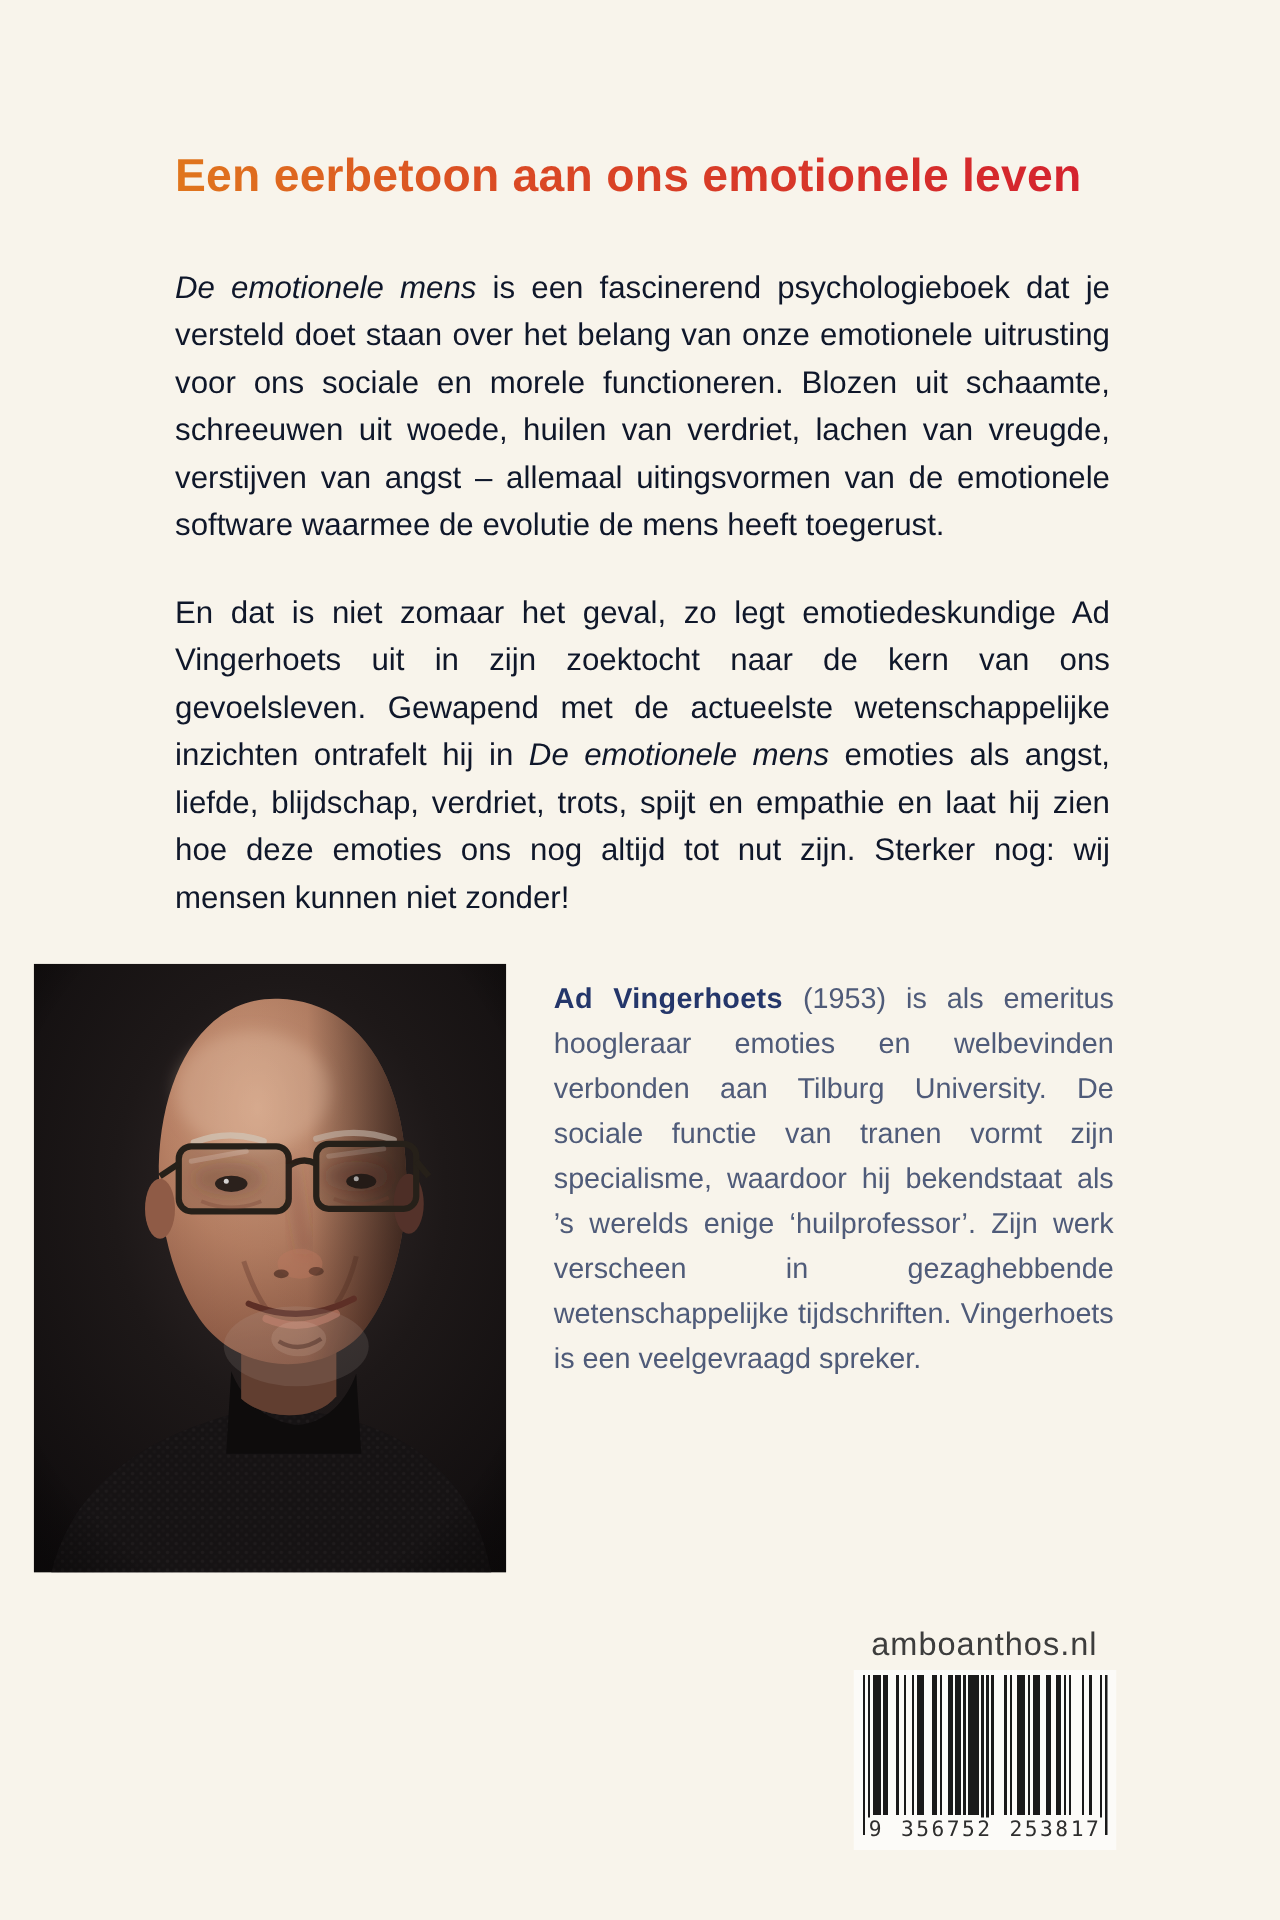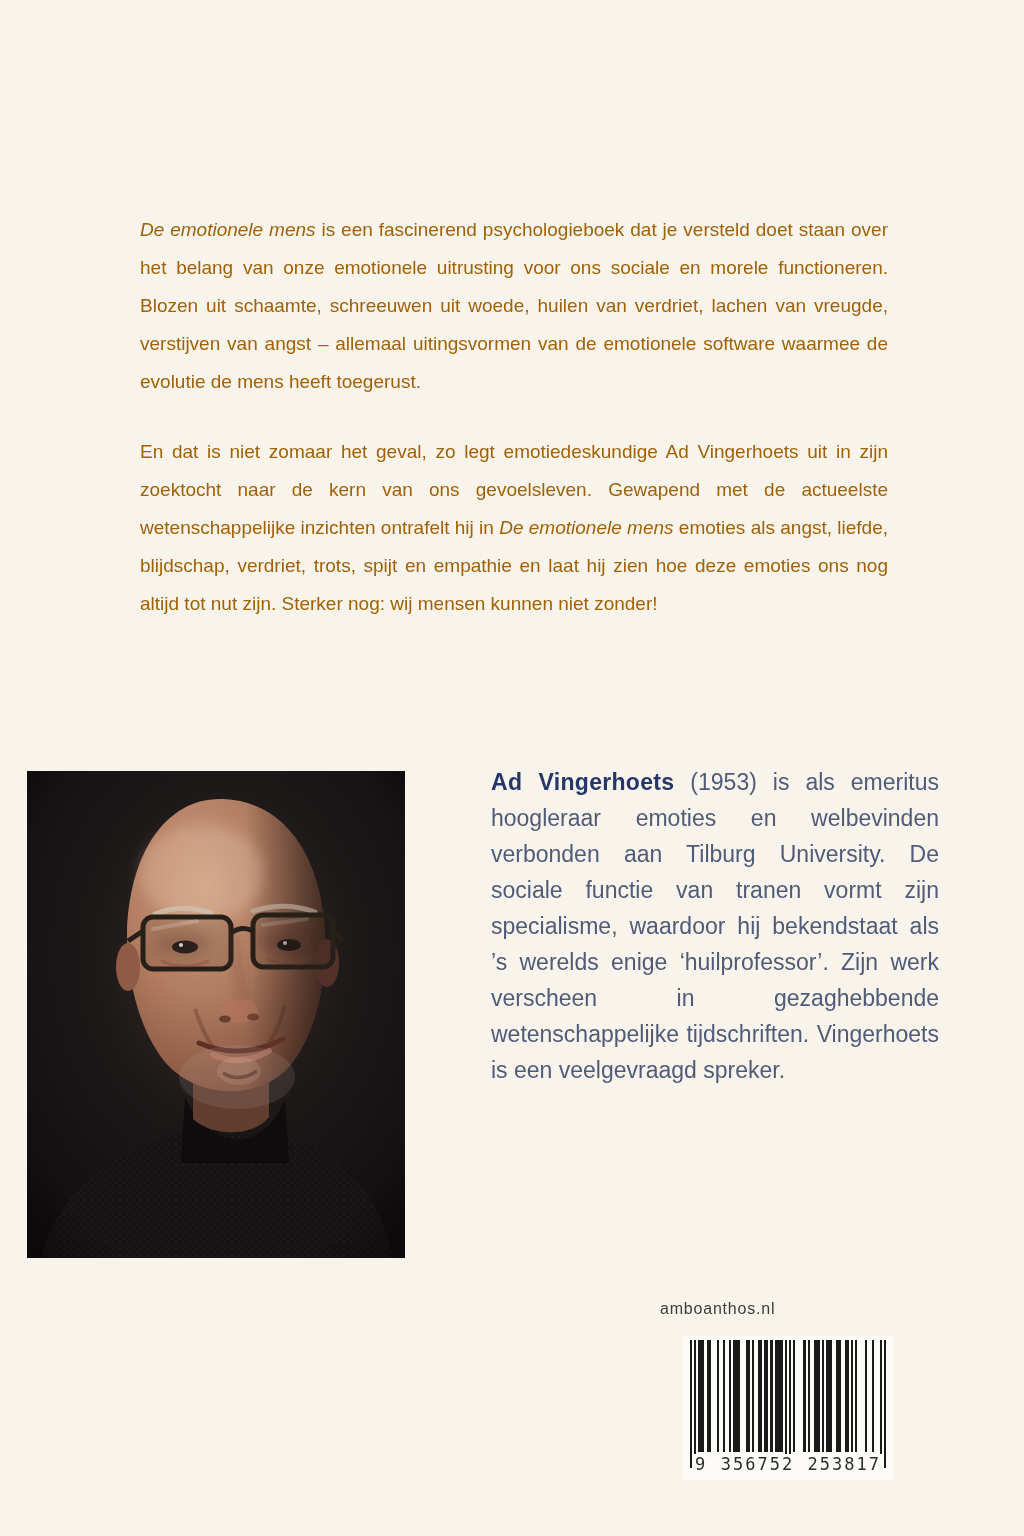--- a/index.html
+++ b/index.html
@@ -17,40 +17,39 @@
     width:760px;
     font-size:37px;font-weight:bold;letter-spacing:0.2px;
     color:#d8431f;
     background:linear-gradient(90deg,#e0761d 0%,#da4a24 35%,#d4202f 100%);
     -webkit-background-clip:text;background-clip:text;
     -webkit-text-fill-color:transparent;
     white-space:nowrap;
   }
   .synopsis{
     position:absolute;left:140px;top:211px;width:748px;
-    font-size:19px;line-height:38px;color:#a16207;
+    font-size:25px;line-height:38px;color:#0f172a;
     text-align:justify;
   }
   .synopsis p{margin:0 0 32px 0;}
   .photo{
     position:absolute;left:27px;top:771px;width:378px;height:487px;
   }
   .photo svg{display:block;width:100%;height:100%;}
   .bio{
-    position:absolute;left:443px;top:764px;width:448px;
+    position:absolute;left:443px;top:780px;width:448px;
     font-size:23px;line-height:36px;color:#4f5b79;
     text-align:justify;
-    margin-left:48px;
   }
   .bio p{margin:0;}
   .bio b{color:#24366a;letter-spacing:0.3px;}
   .website{
     position:absolute;left:660px;top:1300px;width:255px;
-    text-align:left;
-    font-size:16px;color:#3d3d3d;letter-spacing:0.8px;
+    text-align:center;
+    font-size:26px;color:#3d3d3d;letter-spacing:0.8px;
   }
   .barcode{
     position:absolute;left:683px;top:1336px;width:210px;
     background:#fcfbf8;
     padding:4px 7px 6px 7px;
     box-sizing:border-box;
   }
   .barcode svg{display:block;width:100%;height:128px;}
   .digits{
     display:flex;justify-content:space-between;
@@ -60,20 +59,21 @@
     font-size:17px;color:#2e2e2e;
     background:transparent;
   }
   .digits span{background:#fcfbf8;padding:0 3px;letter-spacing:2px;}
 </style>
 </head>
 <body>
 
 <div class="page">
 
+  <h1 class="title">Een eerbetoon aan ons emotionele leven</h1>
 
   <div class="synopsis">
     <p><i>De emotionele mens</i><span> is een fascinerend psychologieboek dat je versteld doet staan over het belang van onze emotionele uitrusting voor ons sociale en morele functioneren. Blozen uit schaamte, schreeuwen uit woede, huilen van verdriet, lachen van vreugde, verstijven van angst – allemaal uitingsvormen van de emotionele software waarmee de evolutie de mens heeft toegerust.</span></p>
     <p><span>En dat is niet zomaar het geval, zo legt emotiedeskundige Ad Vingerhoets uit in zijn zoektocht naar de kern van ons gevoelsleven. Gewapend met de actueelste wetenschappelijke inzichten ontrafelt hij in </span><i>De emotionele mens</i><span> emoties als angst, liefde, blijdschap, verdriet, trots, spijt en empathie en laat hij zien hoe deze emoties ons nog altijd tot nut zijn. Sterker nog: wij mensen kunnen niet zonder!</span></p>
   </div>
 
   <div class="photo">
     <svg viewBox="0 0 378 487" xmlns="http://www.w3.org/2000/svg">
       <defs>
         <radialGradient id="pbg" cx="0.52" cy="0.38" r="0.78">

